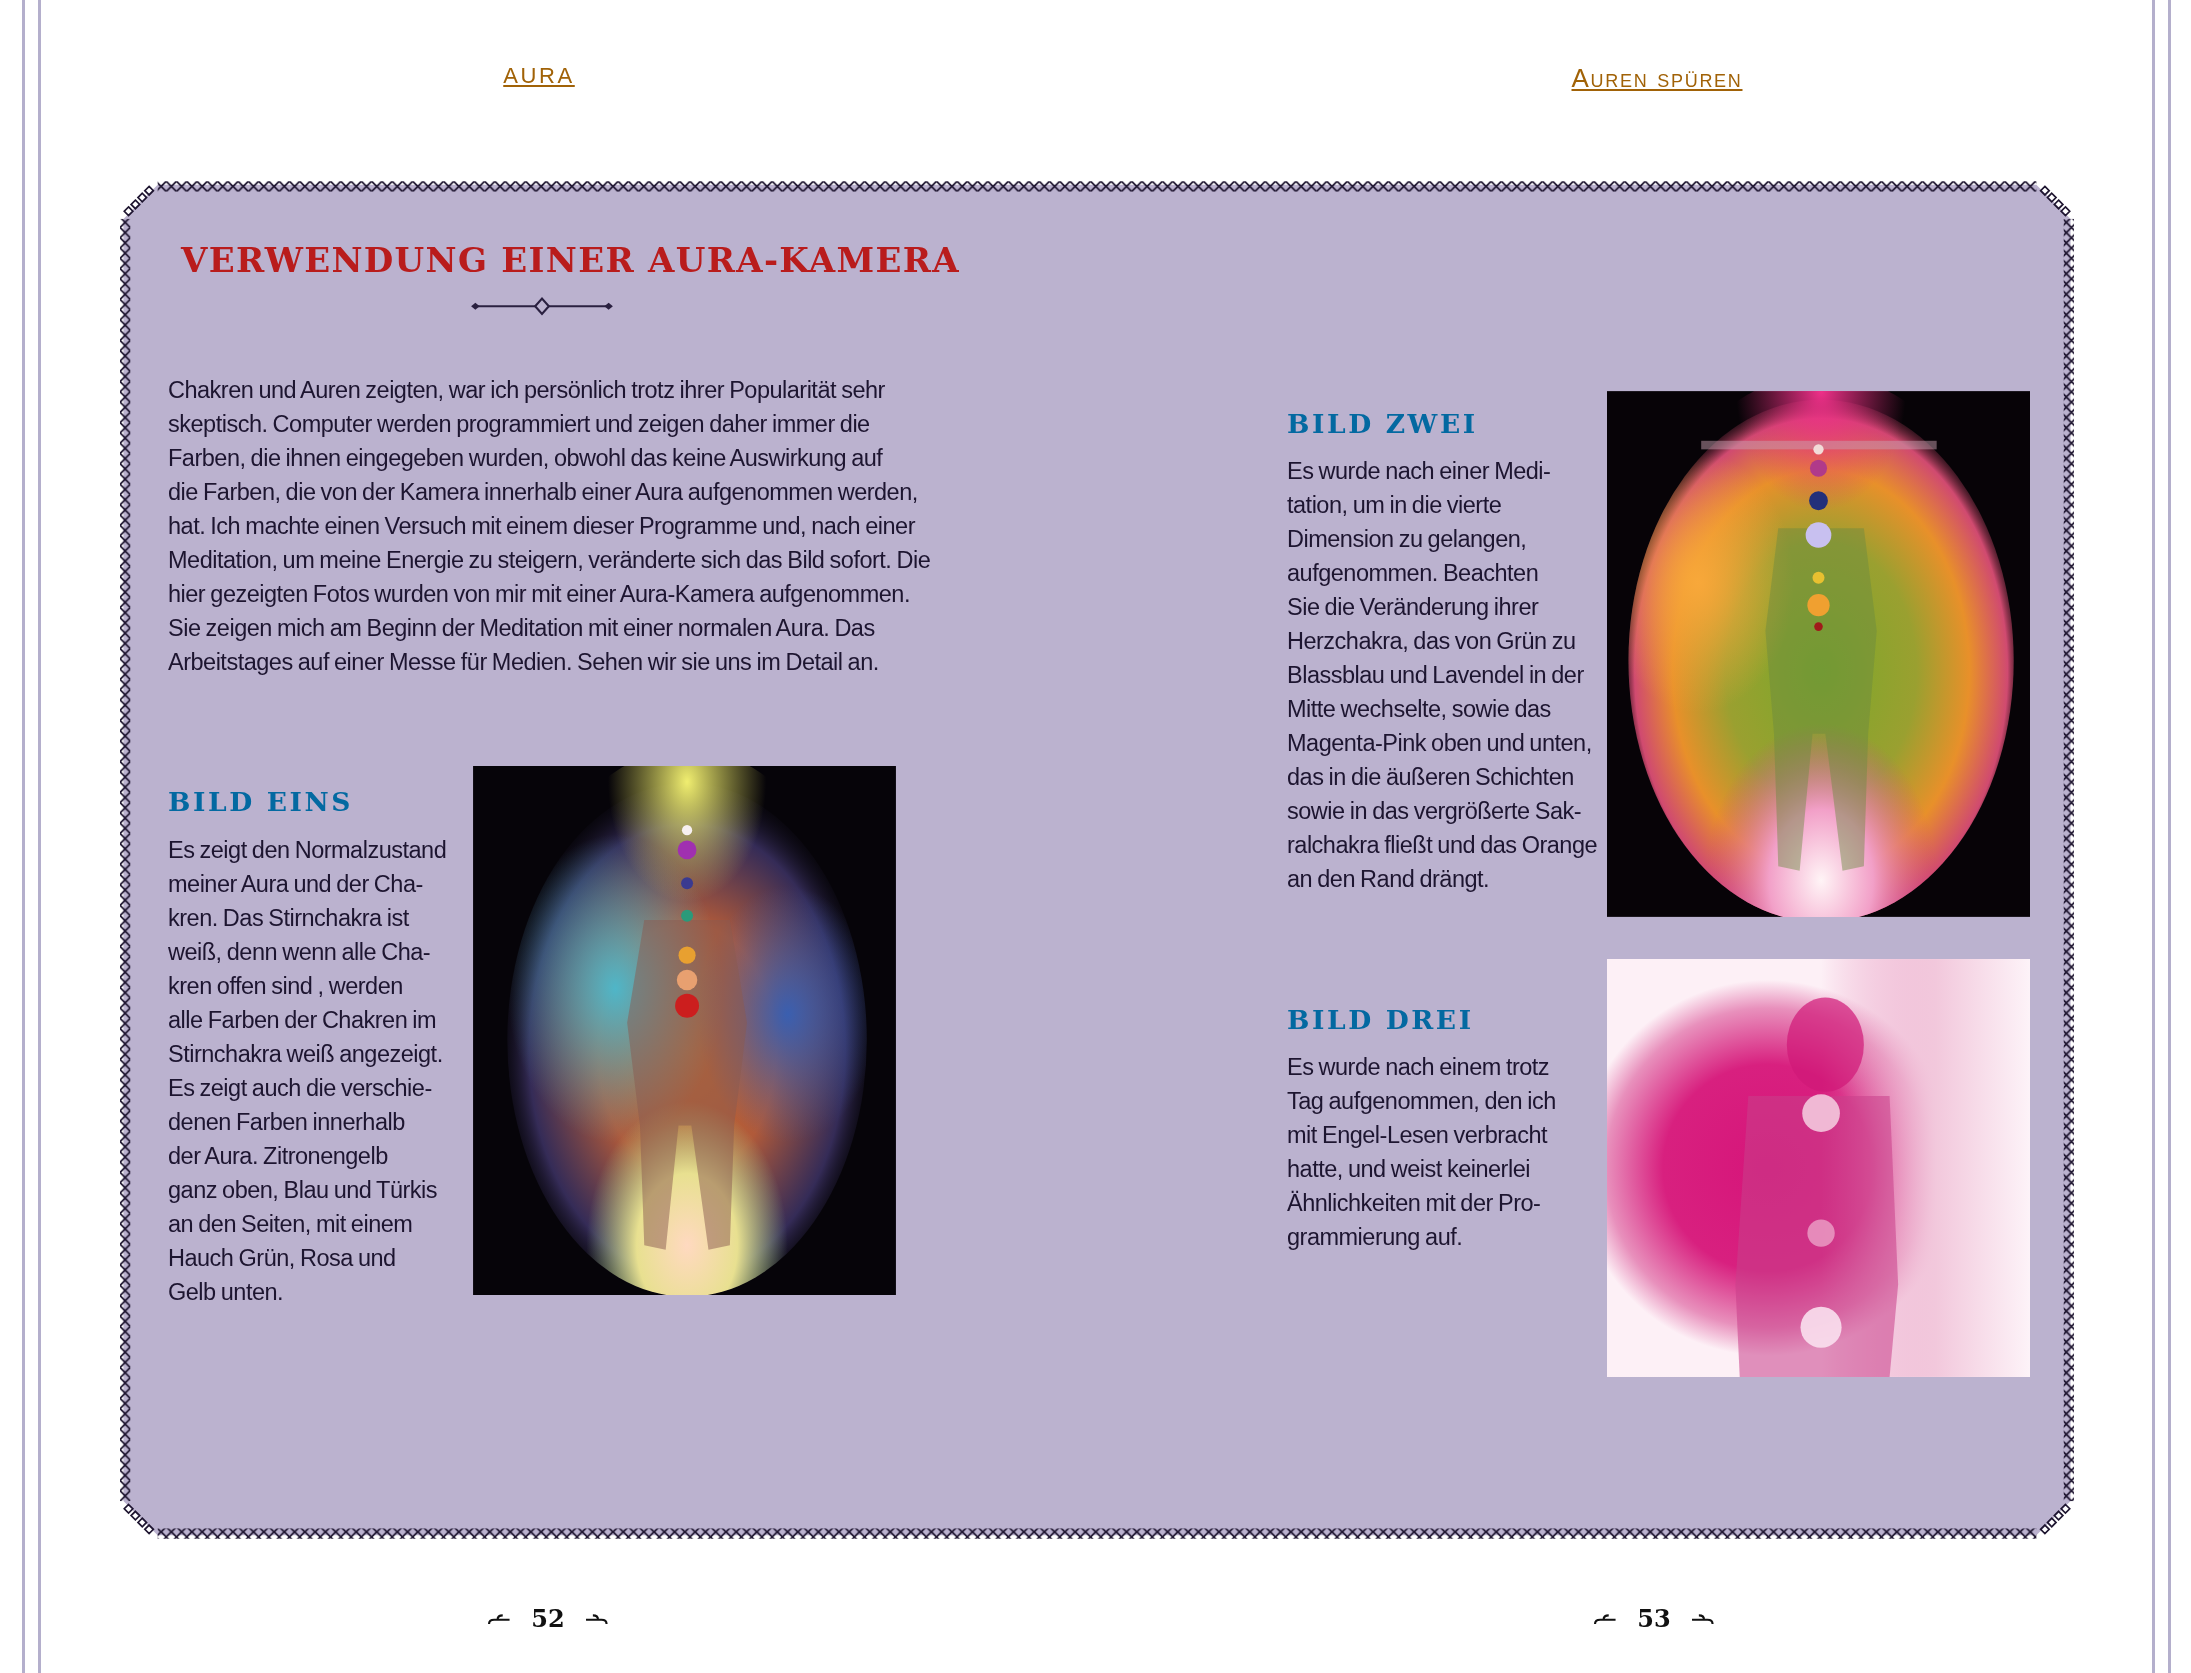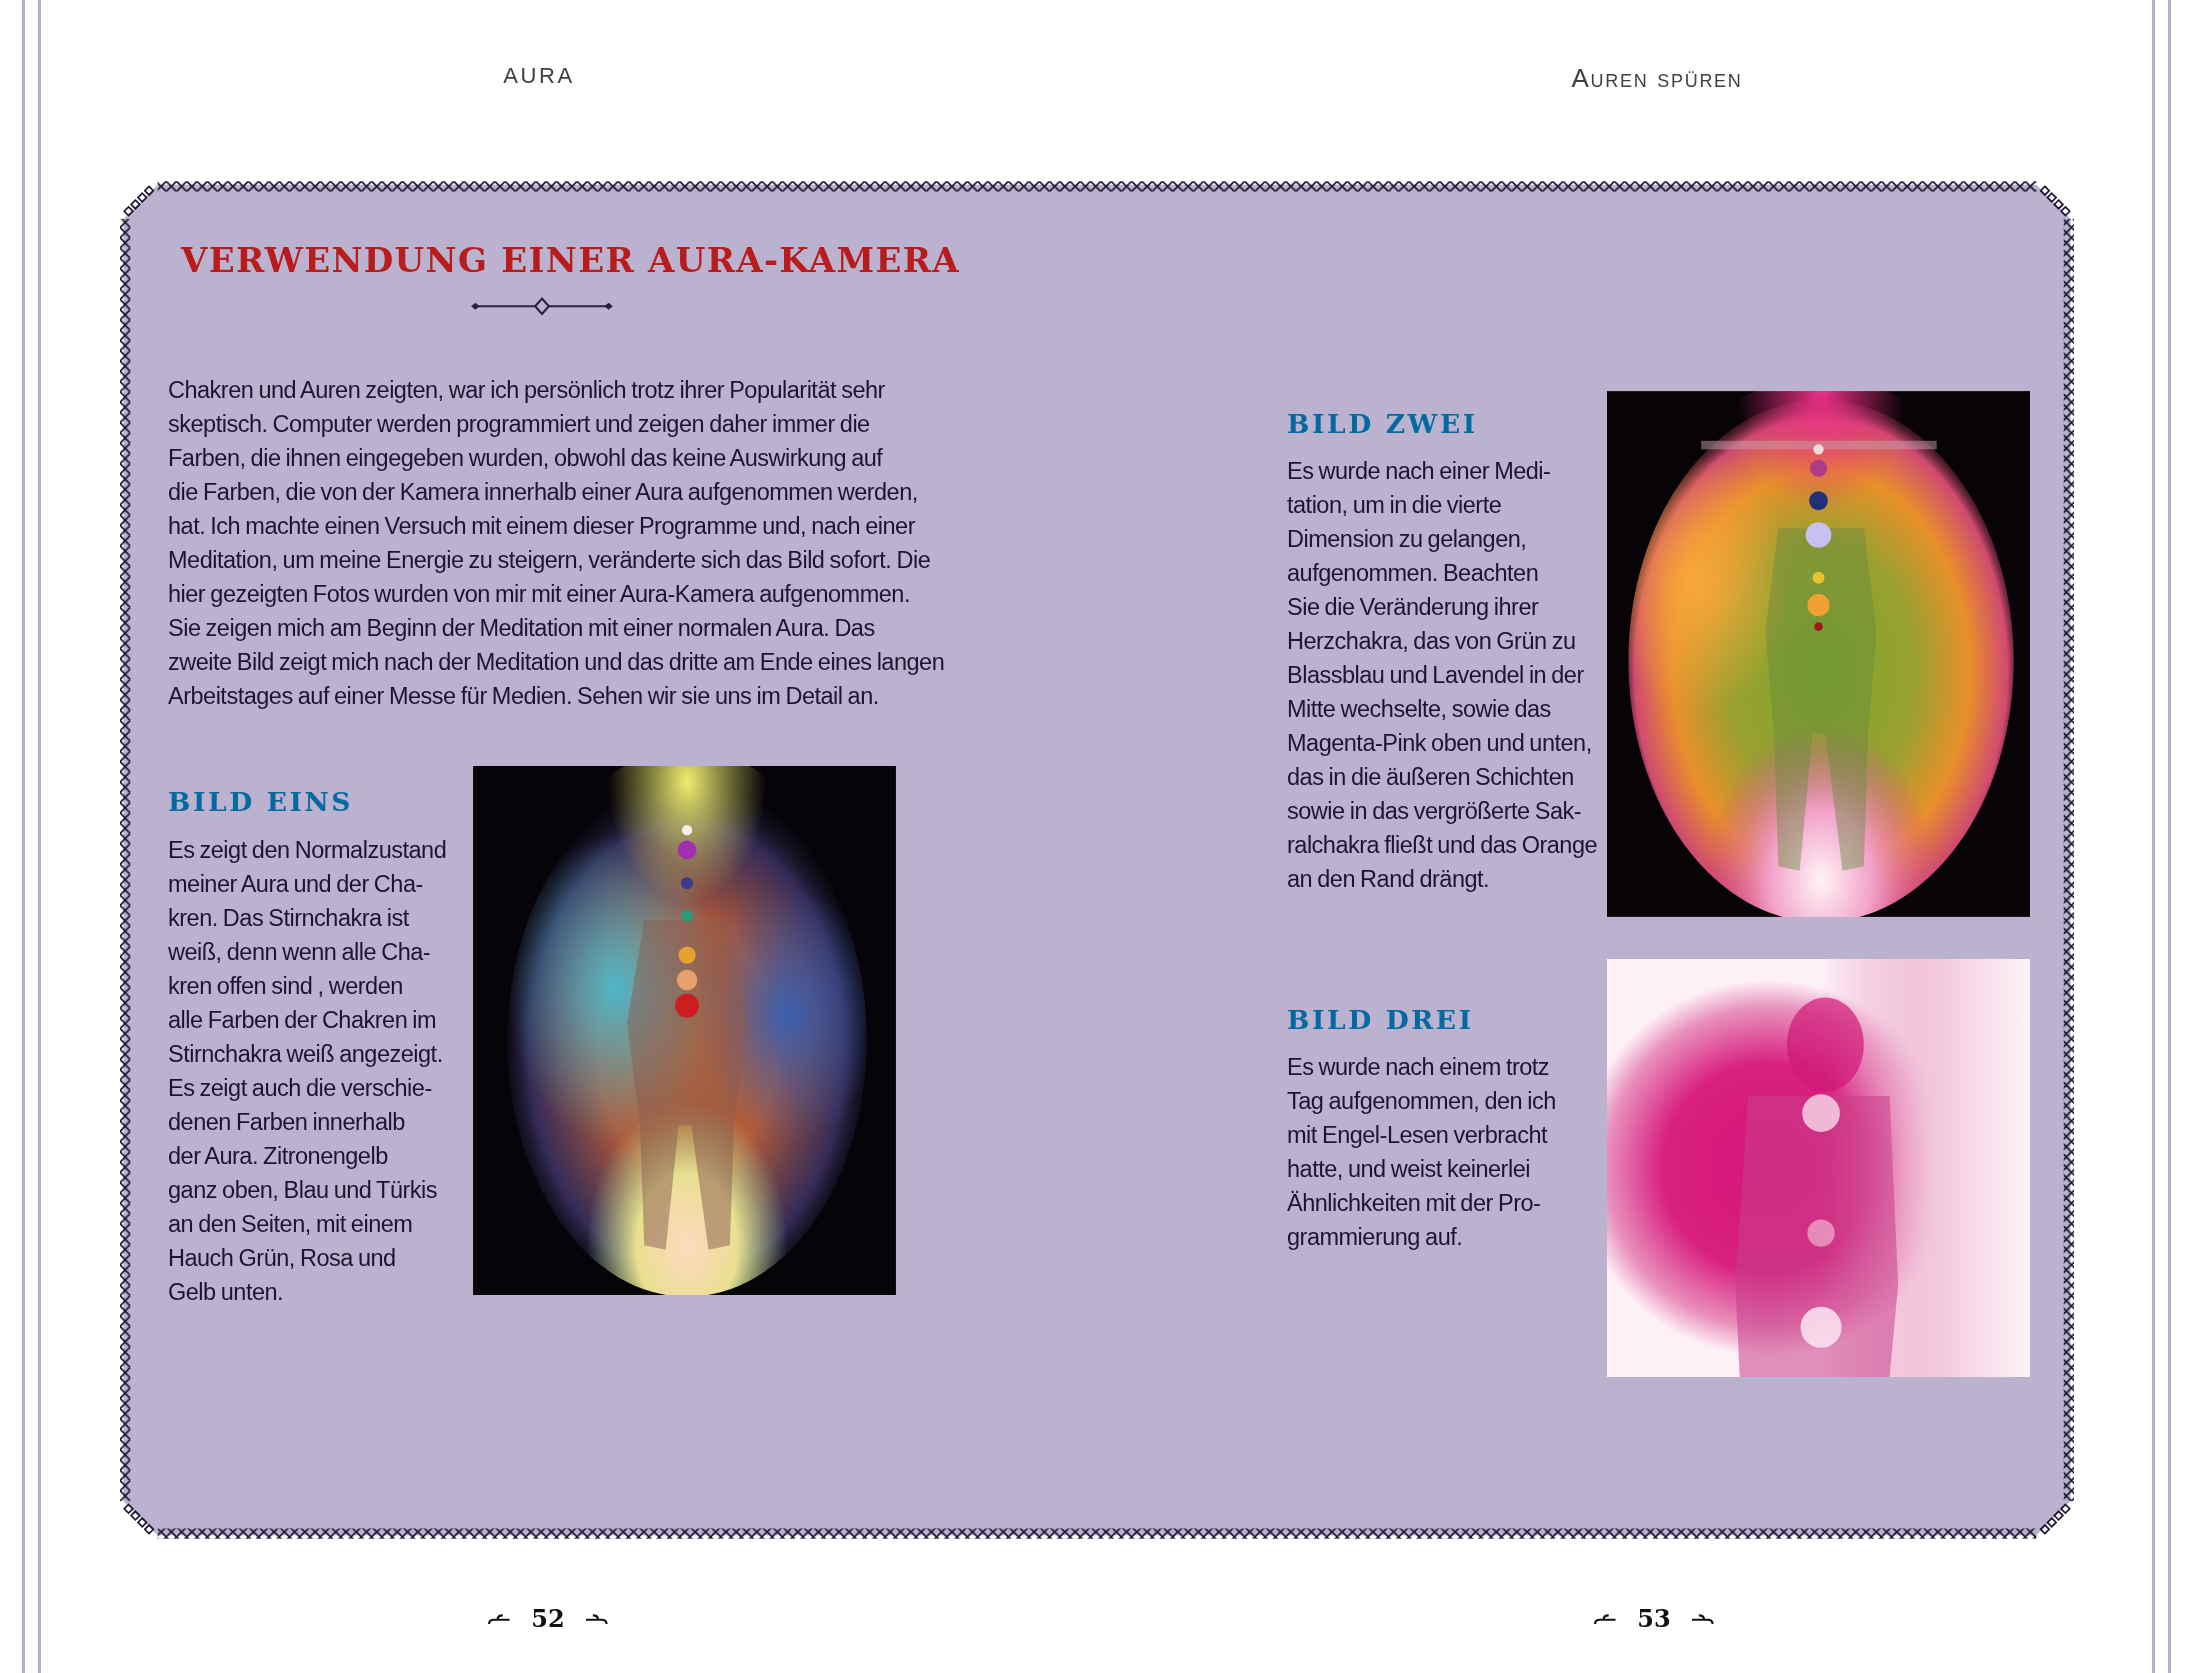--- a/index.html
+++ b/index.html
@@ -4,22 +4,23 @@
 <style>
   html, body { margin: 0; padding: 0; }
   body {
     width: 2192px; height: 1674px; position: relative; overflow: hidden;
     background: #ffffff; color: #1a1426;
     font-family: "DejaVu Sans", sans-serif;
   }
   .edge-line { position: absolute; top: 0; bottom: 0; width: 2.6px; background: #b4afcc; }
   .running-head {
     position: absolute; top: 63px; font-family: "Liberation Sans", sans-serif;
-    font-size: 22px; letter-spacing: 2.6px; color: #404040; transform: translateX(-50%);
+    font-size: 22px; letter-spacing: 2.6px; color: #a16207; transform: translateX(-50%);
     white-space: nowrap;
+    text-decoration: underline;
   }
   .running-head.sc { font-variant: small-caps; font-size: 26px; letter-spacing: 1.7px; }
 
   
   .panel-wrap { position: absolute; left: 120px; top: 181px; width: 1954px; height: 1358px; }
   .panel-wrap svg.frame { position: absolute; left: 0; top: 0; }
 
   .title {
     position: absolute; left: 181px; top: 240px; font-family: "DejaVu Serif", serif;
     font-weight: bold; font-size: 34px; letter-spacing: 1.3px; color: #b91c1c;
@@ -96,21 +97,20 @@
 
 <div class="body-text" style="left:168px; top:373px;">
   <span class="ln">Chakren und Auren zeigten, war ich persönlich trotz ihrer Popularität sehr</span>
   <span class="ln">skeptisch. Computer werden programmiert und zeigen daher immer die</span>
   <span class="ln">Farben, die ihnen eingegeben wurden, obwohl das keine Auswirkung auf</span>
   <span class="ln">die Farben, die von der Kamera innerhalb einer Aura aufgenommen werden,</span>
   <span class="ln">hat. Ich machte einen Versuch mit einem dieser Programme und, nach einer</span>
   <span class="ln">Meditation, um meine Energie zu steigern, veränderte sich das Bild sofort. Die</span>
   <span class="ln">hier gezeigten Fotos wurden von mir mit einer Aura-Kamera aufgenommen.</span>
   <span class="ln">Sie zeigen mich am Beginn der Meditation mit einer normalen Aura. Das</span>
-  <span class="ln">zweite Bild zeigt mich nach der Meditation und das dritte am Ende eines langen</span>
   <span class="ln">Arbeitstages auf einer Messe für Medien. Sehen wir sie uns im Detail an.</span>
 </div>
 
 <div class="sub-head" style="left:168px; top:786px;">BILD EINS</div>
 <div class="body-text" style="left:168px; top:833px;">
   <span class="ln">Es zeigt den Normalzustand</span>
   <span class="ln">meiner Aura und der Cha-</span>
   <span class="ln">kren. Das Stirnchakra ist</span>
   <span class="ln">weiß, denn wenn alle Cha-</span>
   <span class="ln">kren offen sind , werden</span>

